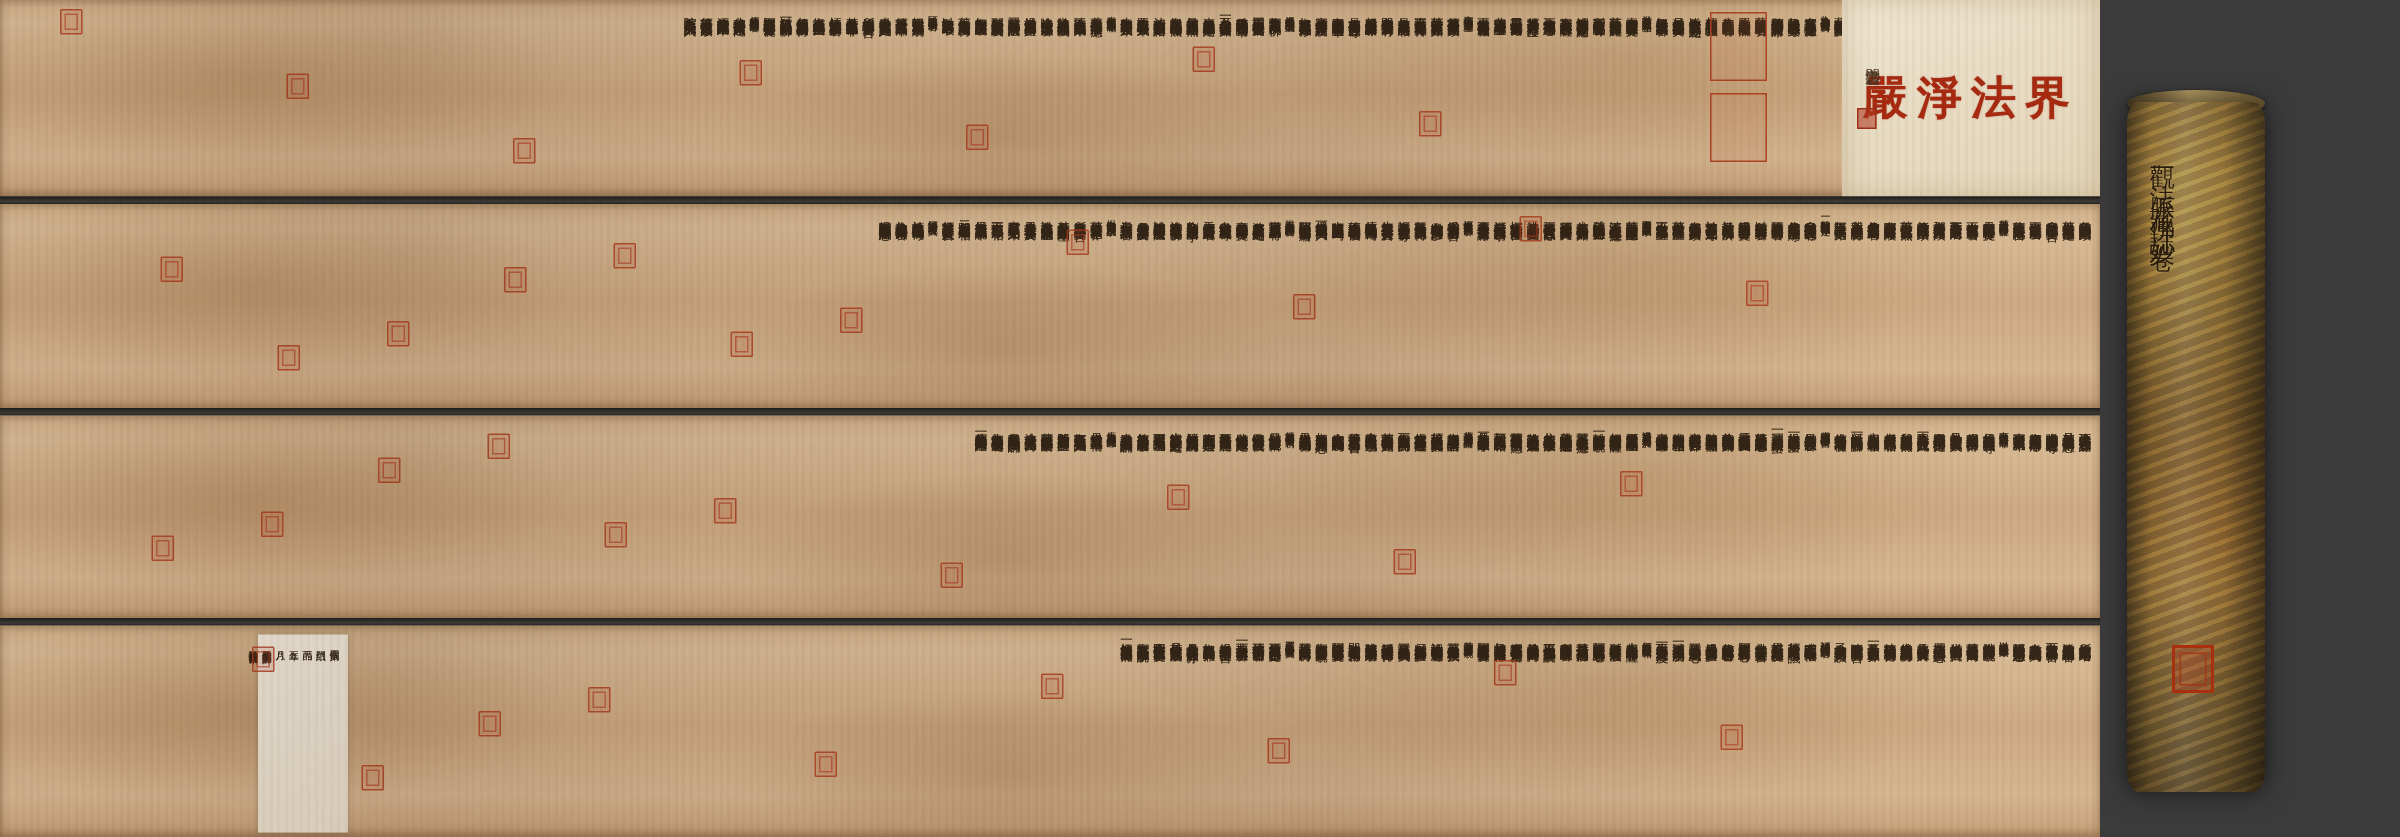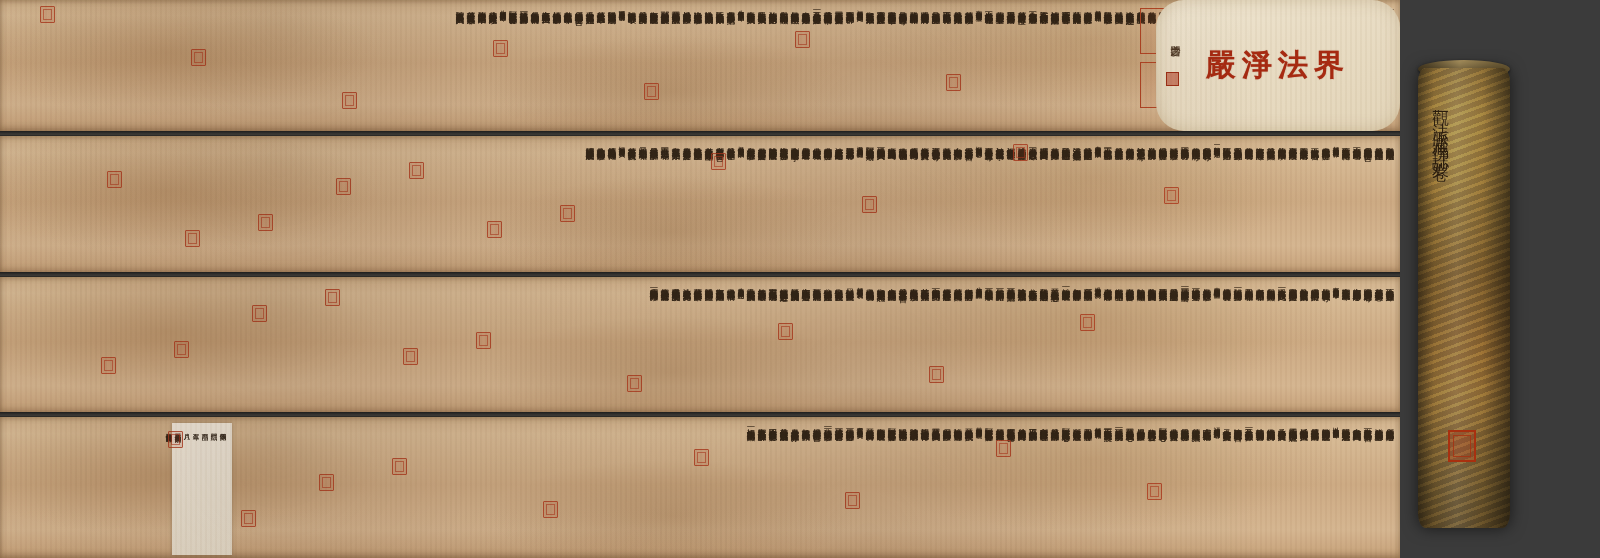--- a/index.html
+++ b/index.html
@@ -107,28 +107,27 @@
     content: "";
     position: absolute;
     inset: 2px;
     border: 1px solid rgba(176,58,29,.75);
   }
 
   
   #colophon {
     position: absolute;
     right: 0; top: 0;
-    width: 244px;
+    width: 172px;
     height: 131px;
     background: linear-gradient(160deg, #efe6d2 0%, #e9ddc5 40%, #e3d5b9 100%);
     box-shadow: inset 0 0 16px rgba(150,120,70,0.30);
     display: flex;
     align-items: center;
     justify-content: center;
-    border-radius: 28px;
   }
   #colophon-title {
     font-family: "DejaVu Sans", sans-serif;
     font-size: 30px;
     letter-spacing: 6px;
     color: #a82a11;
     font-weight: bold;
     text-shadow: 0 0 1px rgba(140,30,10,.5);
     direction: rtl;
   }

